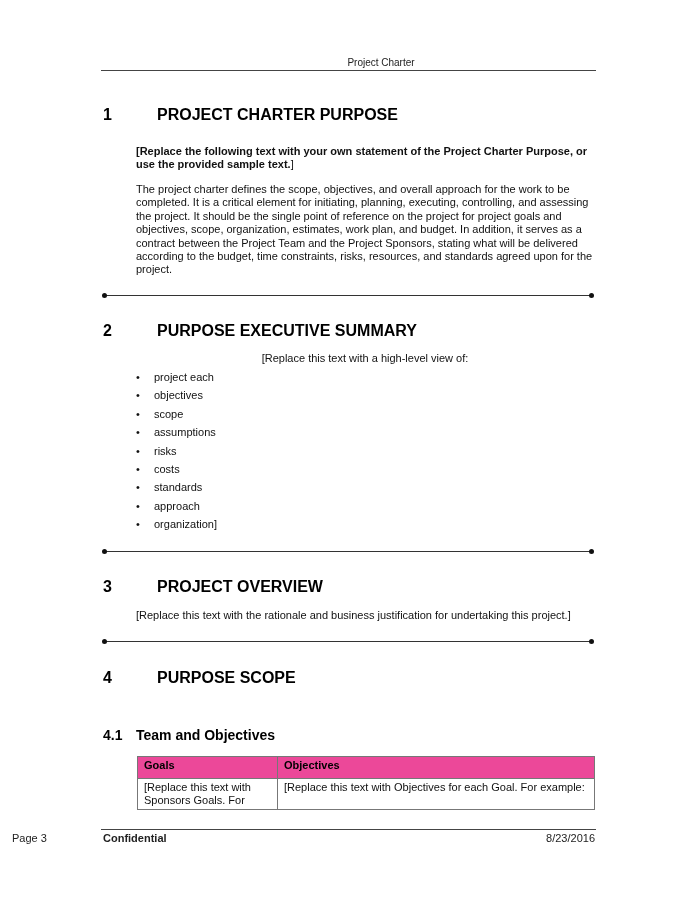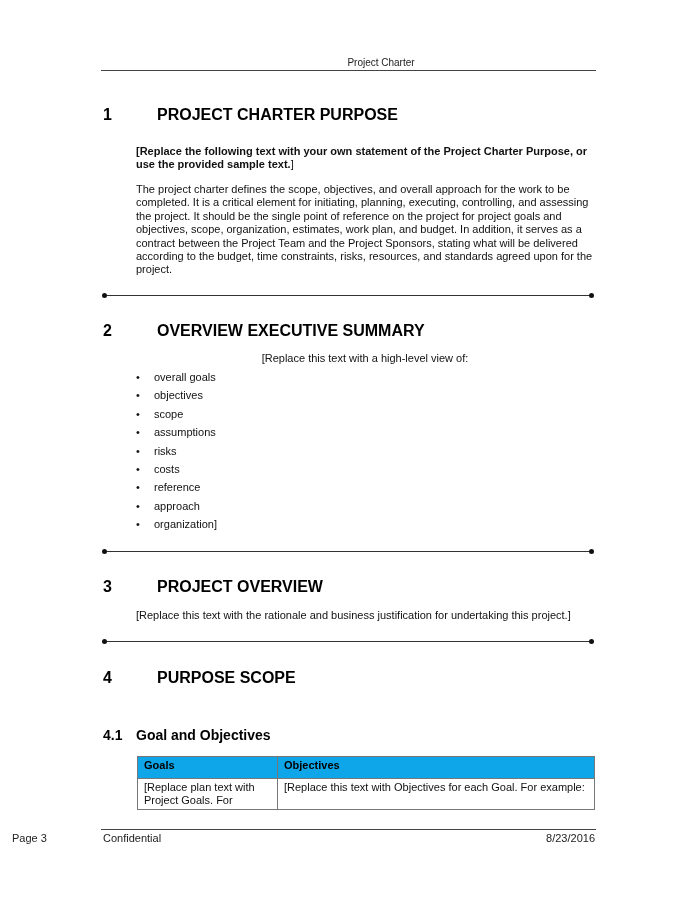--- a/index.html
+++ b/index.html
@@ -18,88 +18,88 @@
   .bold { font-weight: bold; }
   .sep { left: 104px; width: 488px; height: 0; border-top: 1px solid #333; }
   .sep::before, .sep::after { content: ""; position: absolute; top: -3px; width: 5px; height: 5px; border-radius: 50%; background: #111; }
   .sep::before { left: -2px; }
   .sep::after { right: -2px; }
   .bullets { left: 136px; width: 400px; margin: 0; padding: 0; list-style: none; font-size: 11px; color: #111; }
   .bullets li { position: relative; height: 18.4px; line-height: 13px; padding-left: 18px; }
   .bullets li .dot { position: absolute; left: 0; top: 0; }
   table.goals { position: absolute; left: 137px; top: 756px; width: 458px; border-collapse: collapse; font-size: 11px; }
   table.goals th, table.goals td { border: 1px solid #777; padding: 2px 6px; text-align: left; vertical-align: top; line-height: 13px; }
-  table.goals th { background: #0ea5e9; font-weight: bold; height: 17px; }
+  table.goals th { background: #ec4899; font-weight: bold; height: 17px; }
   table.goals td { height: 26px; color: #111; }
   .ftr-rule { left: 101px; width: 495px; top: 829px; height: 0; border-top: 1.5px solid #444; }
   .ftr { top: 832px; font-size: 11px; color: #222; }
 </style>
 </head>
 <body>
 
 <div class="abs hdr-title">Project Charter</div>
 <div class="abs hdr-rule"></div>
 
 <div class="abs h1" style="top:106px;">
   <span class="num">1</span>
   <span class="txt">PROJECT CHARTER PURPOSE</span>
 </div>
 <div class="abs para" style="top:145px;"><span class="bold">[Replace the following text with your own statement of the Project Charter Purpose, or use the provided sample text.</span><span>]</span></div>
 <div class="abs para" style="top:183px;">The project charter defines the scope, objectives, and overall approach for the work to be completed. It is a critical element for initiating, planning, executing, controlling, and assessing the project. It should be the single point of reference on the project for project goals and objectives, scope, organization, estimates, work plan, and budget. In addition, it serves as a contract between the Project Team and the Project Sponsors, stating what will be delivered according to the budget, time constraints, risks, resources, and standards agreed upon for the project.</div>
 <div class="abs sep" style="top:295px;"></div>
 
 <div class="abs h1" style="top:322px;">
   <span class="num">2</span>
-  <span class="txt">OVERVIEW EXECUTIVE SUMMARY</span>
+  <span class="txt">PURPOSE EXECUTIVE SUMMARY</span>
 </div>
 <div class="abs para" style="top:352px;text-align:center;">[Replace this text with a high-level view of:</div>
 <ul class="abs bullets" style="top:371px;">
-  <li><span class="dot">•</span><span>overall goals</span></li>
+  <li><span class="dot">•</span><span>project each</span></li>
   <li><span class="dot">•</span><span>objectives</span></li>
   <li><span class="dot">•</span><span>scope</span></li>
   <li><span class="dot">•</span><span>assumptions</span></li>
   <li><span class="dot">•</span><span>risks</span></li>
   <li><span class="dot">•</span><span>costs</span></li>
-  <li><span class="dot">•</span><span>reference</span></li>
+  <li><span class="dot">•</span><span>standards</span></li>
   <li><span class="dot">•</span><span>approach</span></li>
   <li><span class="dot">•</span><span>organization]</span></li>
 </ul>
 <div class="abs sep" style="top:551px;"></div>
 
 <div class="abs h1" style="top:578px;">
   <span class="num">3</span>
   <span class="txt">PROJECT OVERVIEW</span>
 </div>
 <div class="abs para" style="top:609px; width:470px;">[Replace this text with the rationale and business justification for undertaking this project.]</div>
 <div class="abs sep" style="top:641px;"></div>
 
 <div class="abs h1" style="top:669px;">
   <span class="num">4</span>
   <span class="txt">PURPOSE SCOPE</span>
 </div>
 <div class="abs h2" style="top:727px;">
   <span class="num">4.1</span>
-  <span class="txt">Goal and Objectives</span>
+  <span class="txt">Team and Objectives</span>
 </div>
 
 <table class="goals">
   <colgroup>
       <col style="width:140px">
       <col>
     </colgroup>
   <thead>
     <tr>
       <th>Goals</th>
       <th>Objectives</th>
     </tr>
   </thead>
   <tbody>
     <tr>
-      <td>[Replace plan text with Project Goals. For</td>
+      <td>[Replace this text with Sponsors Goals. For</td>
       <td>[Replace this text with Objectives for each Goal. For example:</td>
     </tr>
   </tbody>
 </table>
 
 <div class="abs ftr-rule"></div>
-<div class="abs ftr" style="left:103px;">Confidential</div>
+<div class="abs ftr" style="left:103px;font-weight:bold;">Confidential</div>
 <div class="abs ftr" style="left:0; width:644px; margin-left:12px;">Page 3</div>
 <div class="abs ftr" style="right:101px;">8/23/2016</div>
 
 </body></html>

